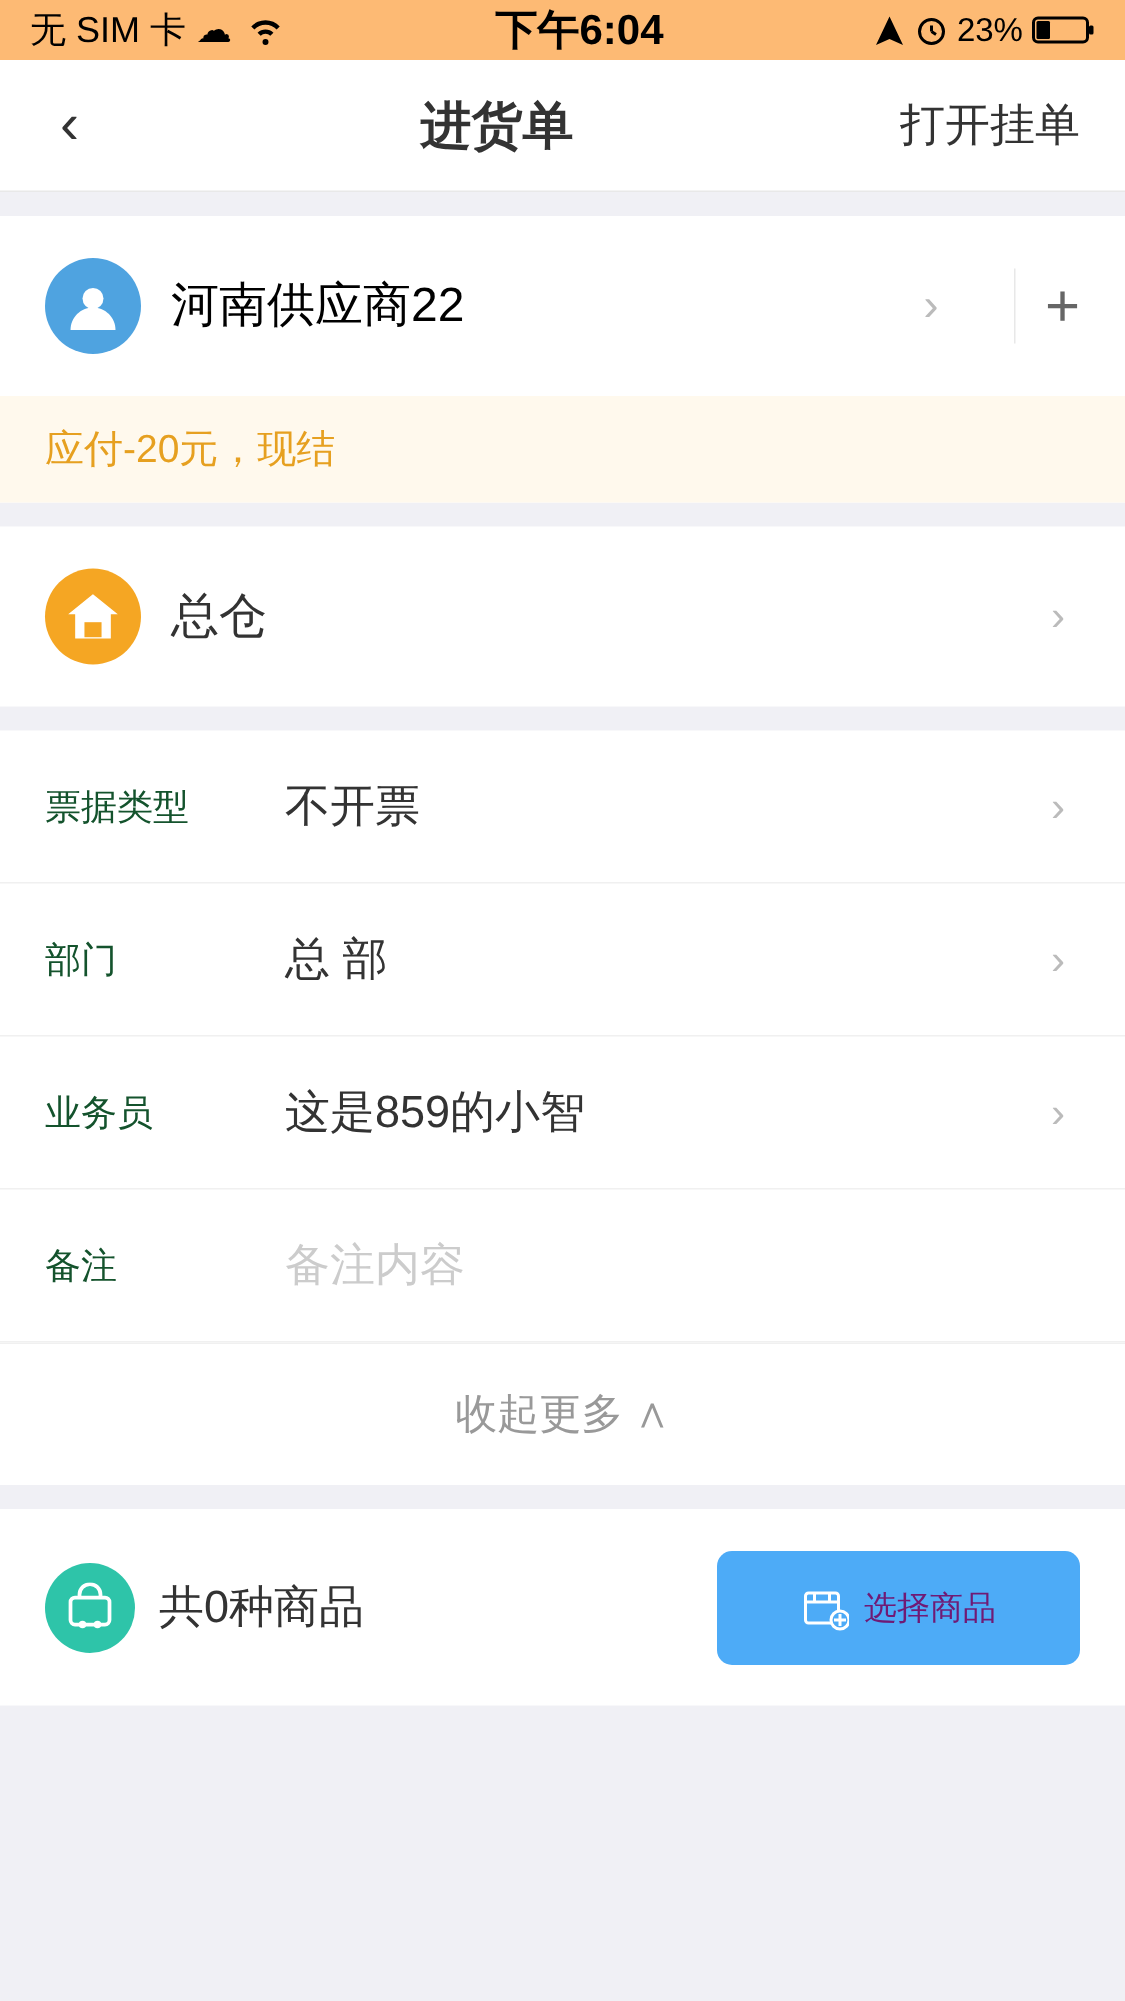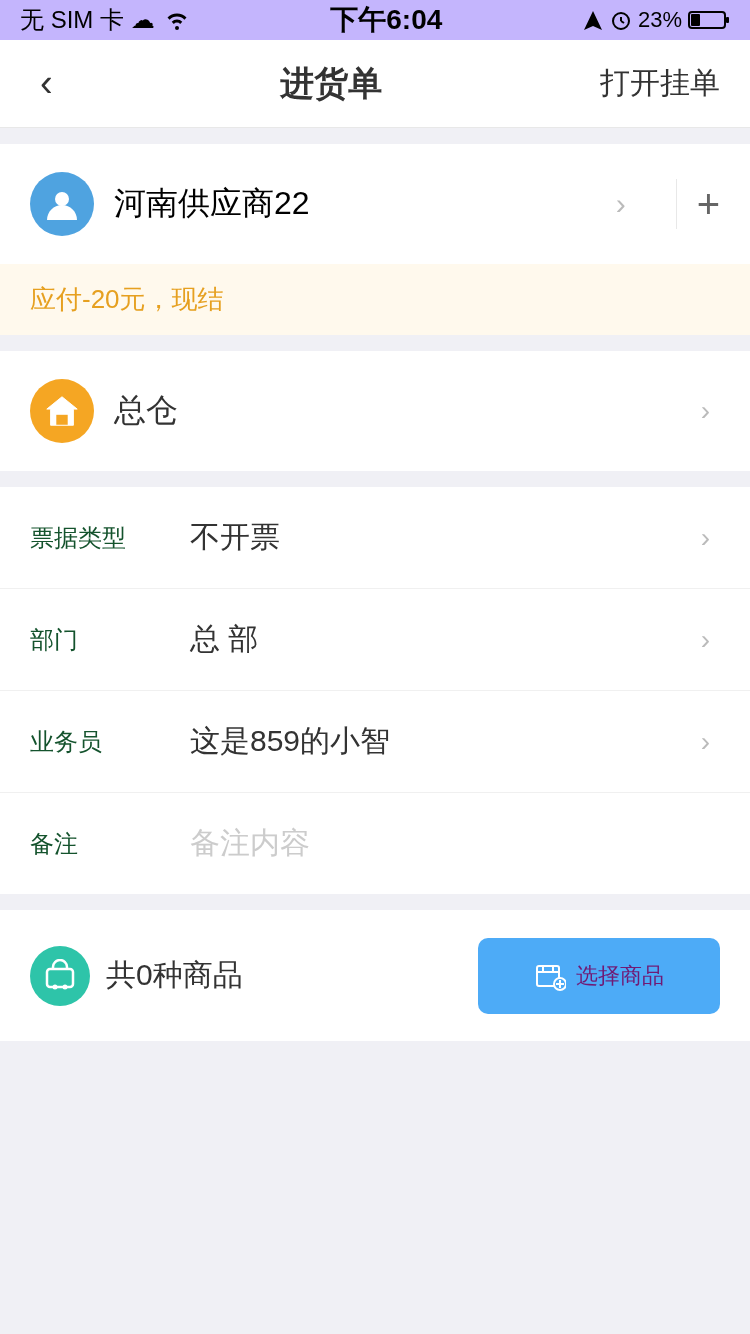--- a/index.html
+++ b/index.html
@@ -9,21 +9,21 @@
       min-height: 1334px;
       font-family: -apple-system, "PingFang SC", "Helvetica Neue", sans-serif;
       background: #f0f0f5;
       font-size: 28px;
     }
 
     
     .status-bar {
       width: 750px;
       height: 40px;
-      background: #c4b5fd;
+      background: #fdba74;
       display: flex;
       align-items: center;
       justify-content: space-between;
       padding: 0 20px;
       font-size: 24px;
       color: #000;
     }
     .status-left { display: flex; align-items: center; gap: 8px; }
     .status-center { font-size: 28px; font-weight: 600; }
     .status-right { display: flex; align-items: center; gap: 6px; font-size: 22px; text-align: right; }
@@ -319,20 +319,21 @@
     <span class="form-label">业务员</span>
     <span class="form-value">这是859的小智</span>
     <span class="row-arrow">›</span>
   </div>
 
   <div class="form-row">
     <span class="form-label">备注</span>
     <span class="form-placeholder">备注内容</span>
   </div>
 
+  <div class="collapse-row">收起更多 ∧</div>
 </div>
 
 <div class="bottom-bar">
   <div class="bottom-count-wrap">
     <div class="product-count-icon">
       <svg viewBox="0 0 34 34">
         <rect x="4" y="10" width="26" height="18" rx="3" fill="none" stroke="#fff" stroke-width="2.5"></rect>
         <path d="M10 10V8a7 7 0 0 1 14 0v2" stroke="#fff" stroke-width="2.5" fill="none"></path>
         <circle cx="12" cy="28" r="2.5" fill="#fff"></circle>
         <circle cx="22" cy="28" r="2.5" fill="#fff"></circle>

